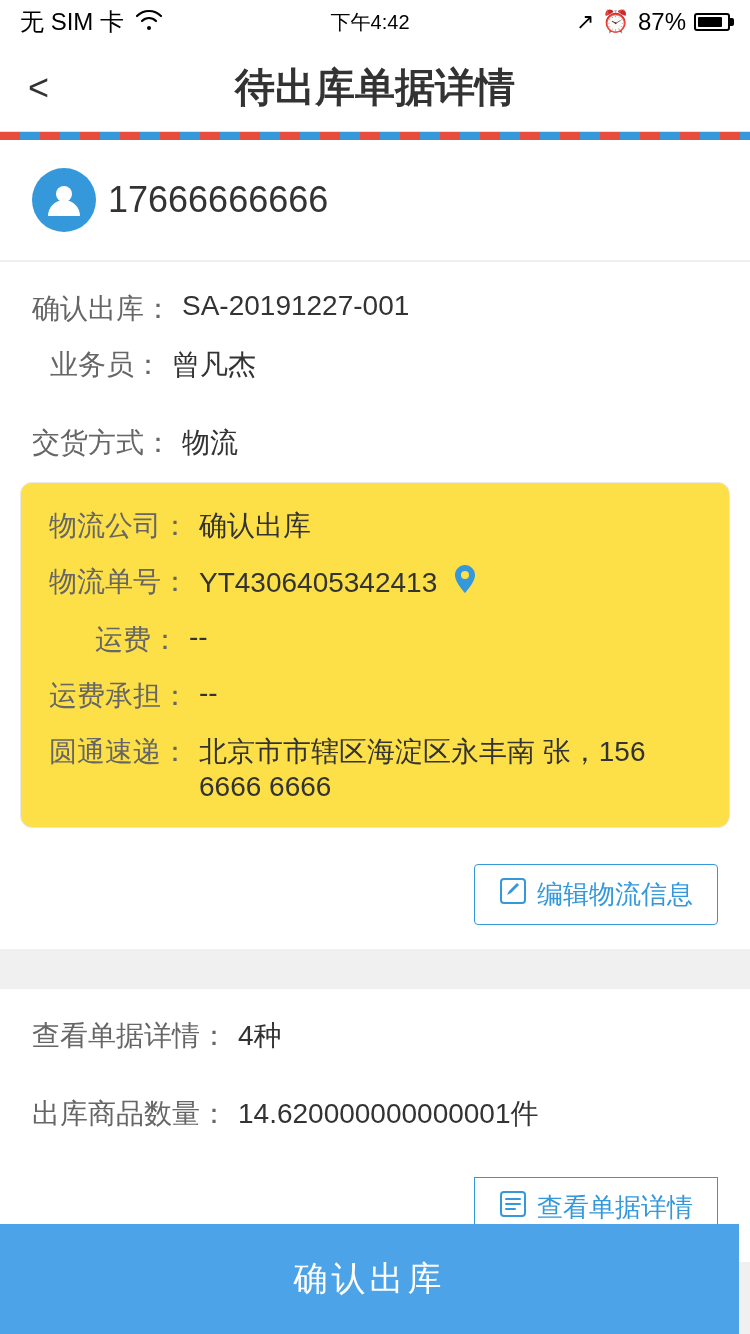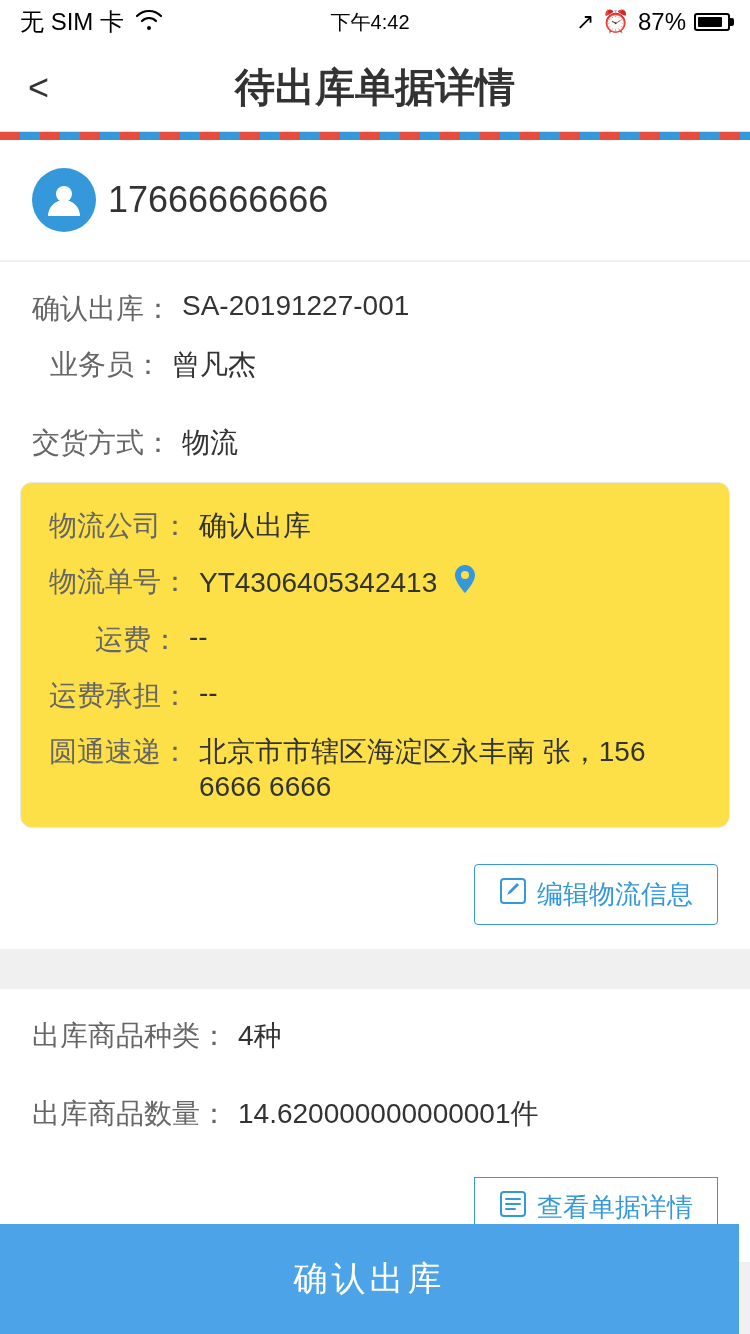--- a/index.html
+++ b/index.html
@@ -355,21 +355,21 @@
       <span>编辑物流信息</span>
     </button>
   </div>
 </div>
 
 <div style="height:20px;background:#f0f0f0;"></div>
 
 <div class="white-block">
   <div class="white-block-inner" style="padding-bottom: 28px;">
     <div class="info-row">
-      <span class="info-label" style="min-width:160px;">出库商品种类：</span>
+      <span class="info-label" style="min-width:160px;">查看单据详情：</span>
       <span class="info-value">4种</span>
     </div>
     <div class="info-row">
       <span class="info-label" style="min-width:160px;">出库商品数量：</span>
       <span class="info-value">14.620000000000001件</span>
     </div>
   </div>
 
   <div class="white-block-bottom">
     <button class="detail-btn">

